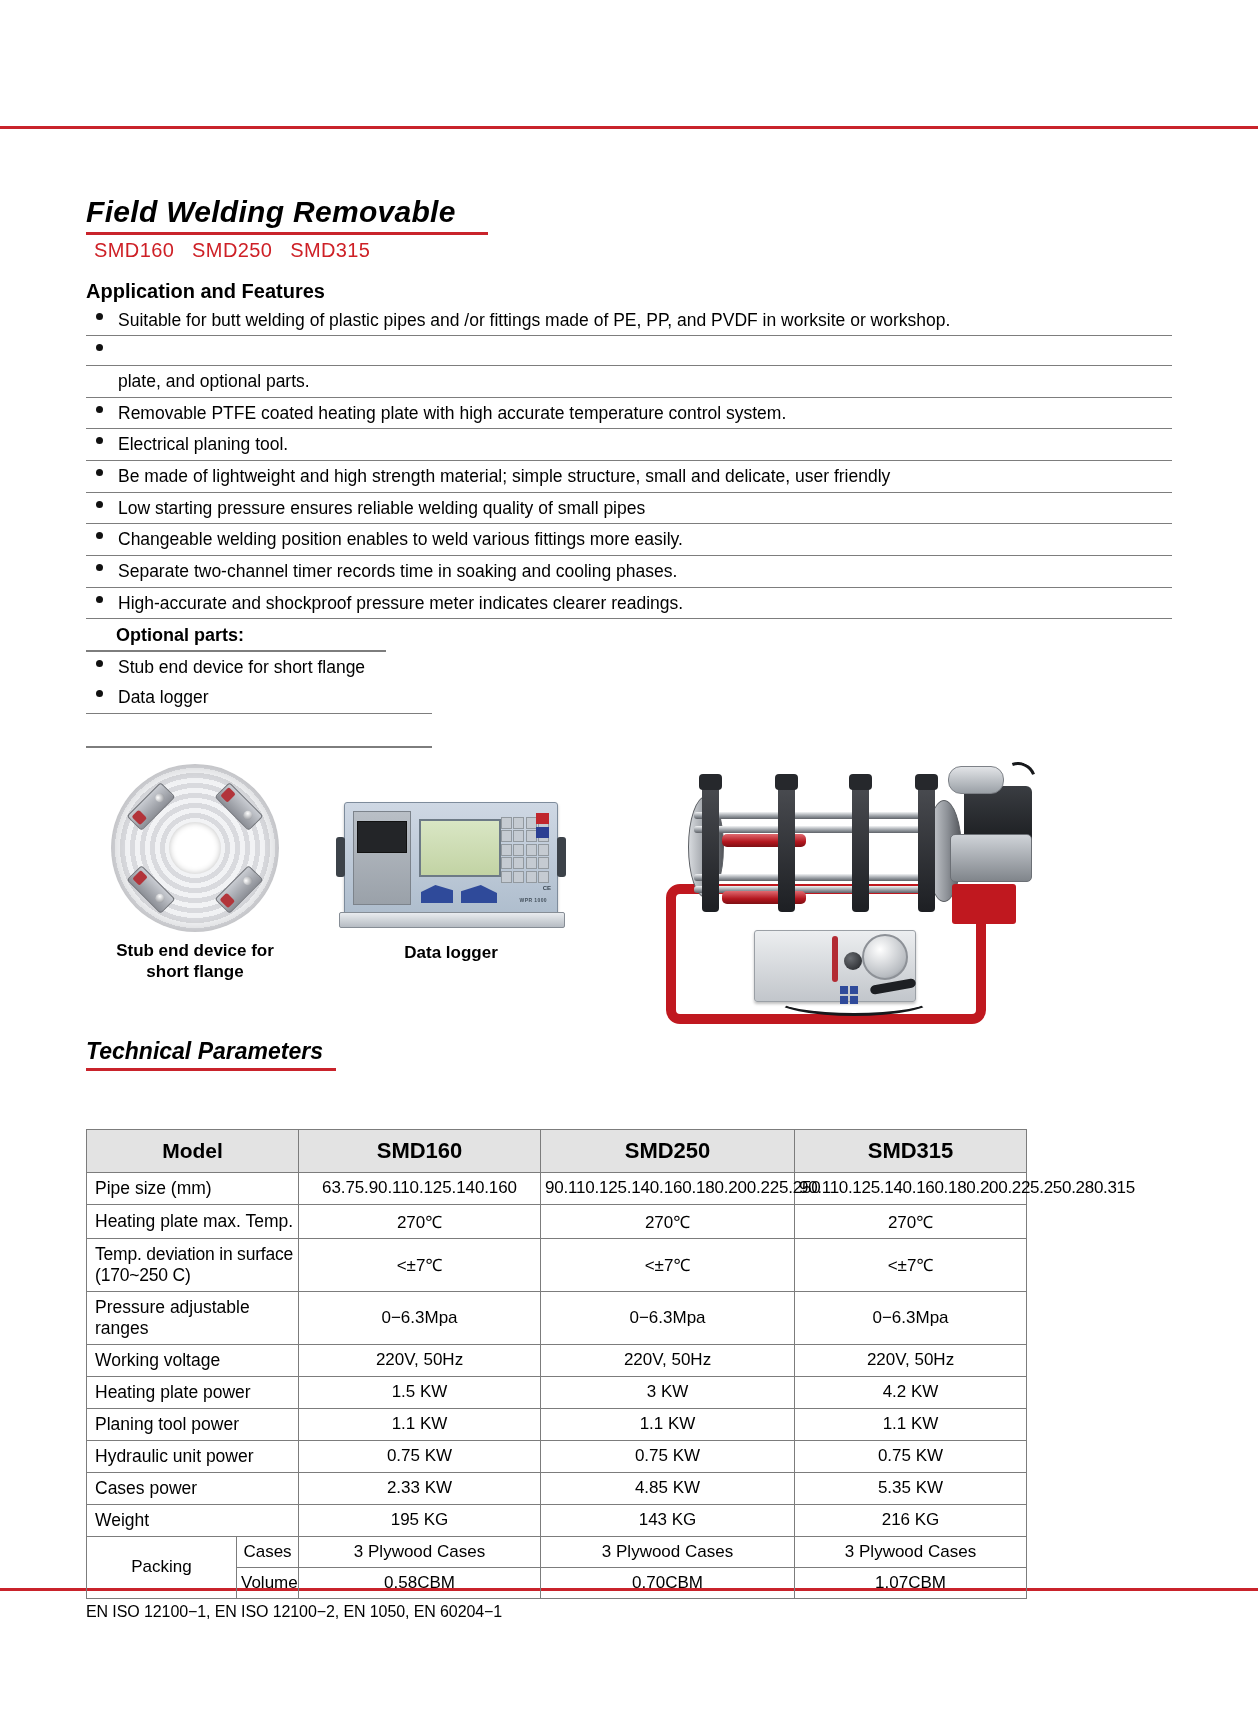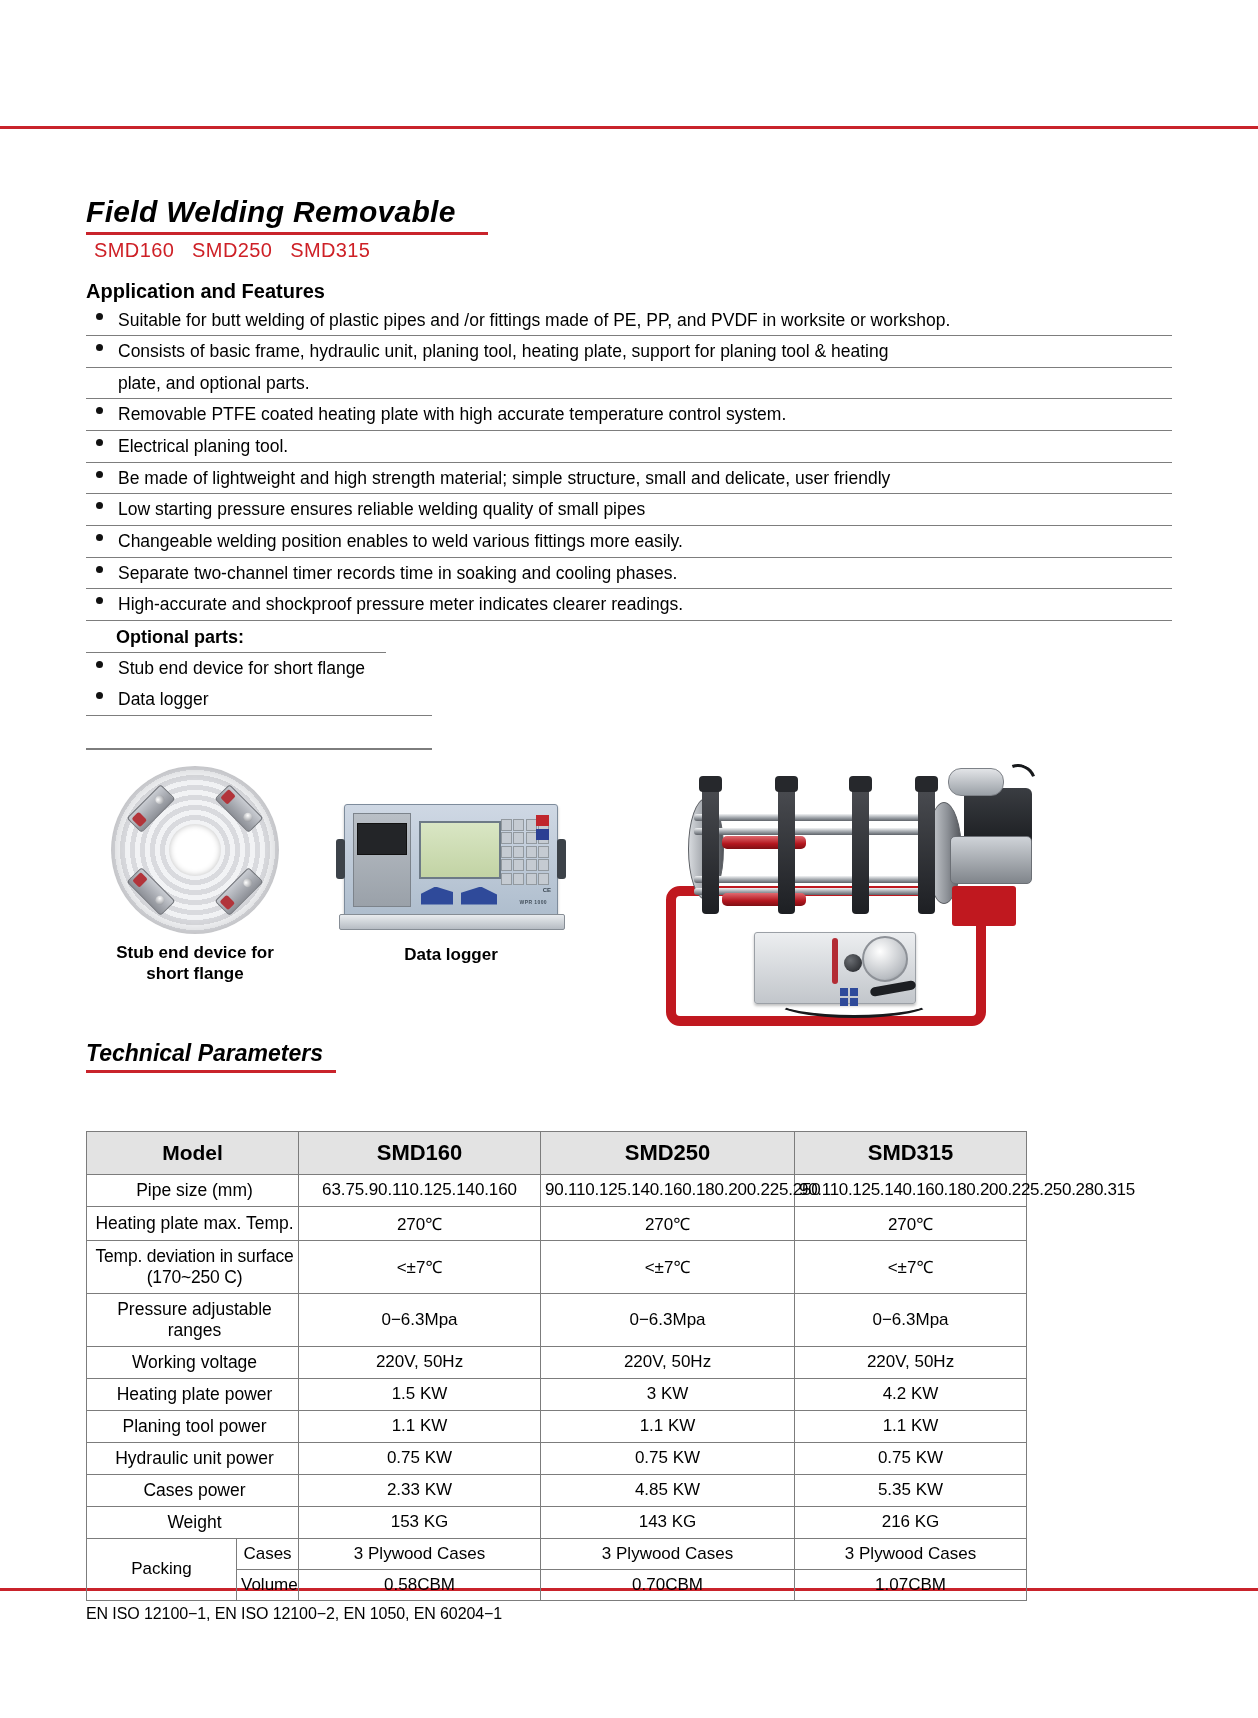--- a/index.html
+++ b/index.html
@@ -458,21 +458,21 @@
   }
   table.spec td, table.spec th {
     border: 1px solid #7c7c7c;
     text-align: center;
     font-weight: normal;
     font-size: 17px;
     padding: 5px 4px;
     vertical-align: middle;
   }
   table.spec .rowhead {
-    text-align: center;
+    text-align: left;
     padding-left: 8px;
     font-size: 17.5px;
   }
   table.spec thead td {
     background: #e3e3e3;
     font-weight: bold;
     font-size: 21px;
     padding: 8px 4px;
   }
   table.spec thead td.modelcell { font-size: 22px; }
@@ -507,21 +507,20 @@
 
   <div class="section-head">Application and Features</div>
 
   <ul class="flist">
     <li>
       <span class="bullet"></span>
       <span>Suitable for butt welding of plastic pipes and /or fittings made of PE, PP, and PVDF in worksite or workshop.</span>
     </li>
     <li>
       <span class="bullet"></span>
-      <span>Consists of basic frame, hydraulic unit, planing tool, heating plate, support for planing tool &amp; heating</span>
     </li>
     <li class="nobullet cont">
       
       <span>plate, and optional parts.</span>
     </li>
     <li>
       <span class="bullet"></span>
       <span>Removable PTFE coated heating plate with high accurate temperature control system.</span>
     </li>
     <li>
@@ -726,21 +725,21 @@
         <td>0.75 KW</td>
       </tr>
       <tr>
         <td colspan="2" class="rowhead">Cases power</td>
         <td>2.33 KW</td>
         <td>4.85 KW</td>
         <td>5.35 KW</td>
       </tr>
       <tr>
         <td colspan="2" class="rowhead">Weight</td>
-        <td>153 KG</td>
+        <td>195 KG</td>
         <td>143 KG</td>
         <td>216 KG</td>
       </tr>
       <tr>
         <td rowspan="2" class="packing-label">Packing</td>
         <td class="sub-label">Cases</td>
         <td>3 Plywood Cases</td>
         <td>3 Plywood Cases</td>
         <td>3 Plywood Cases</td>
       </tr>

